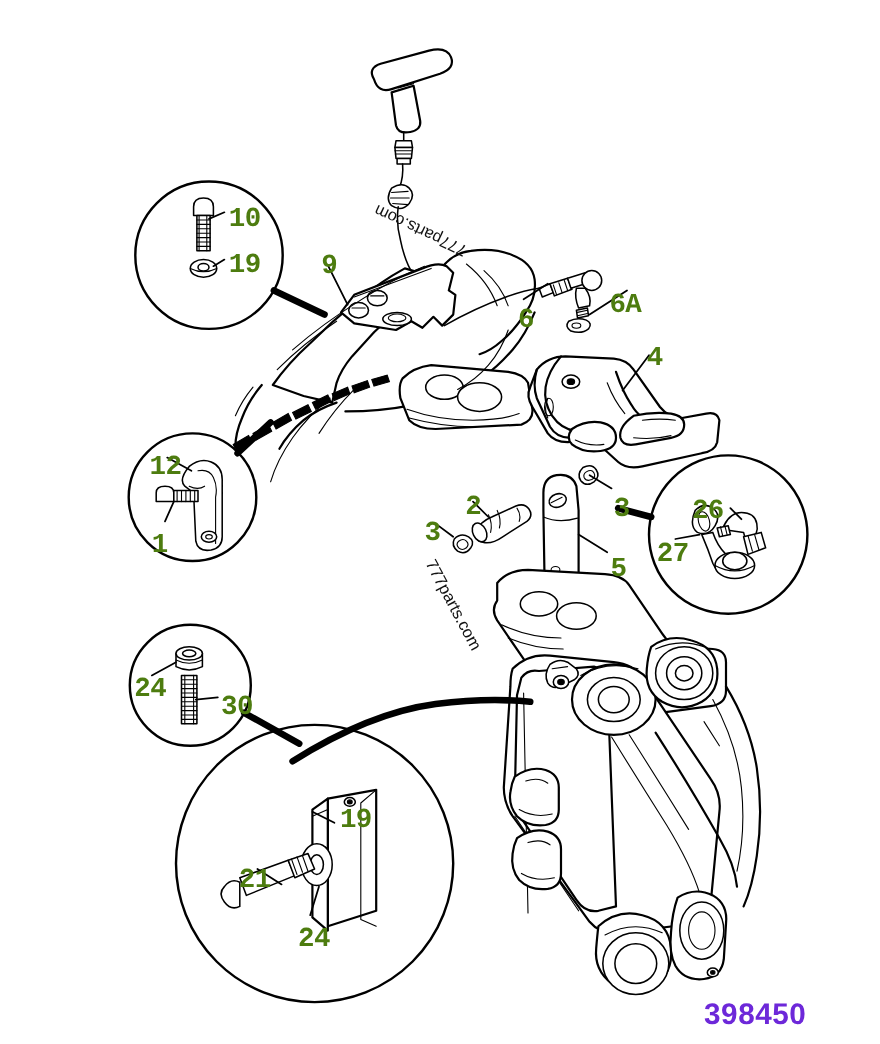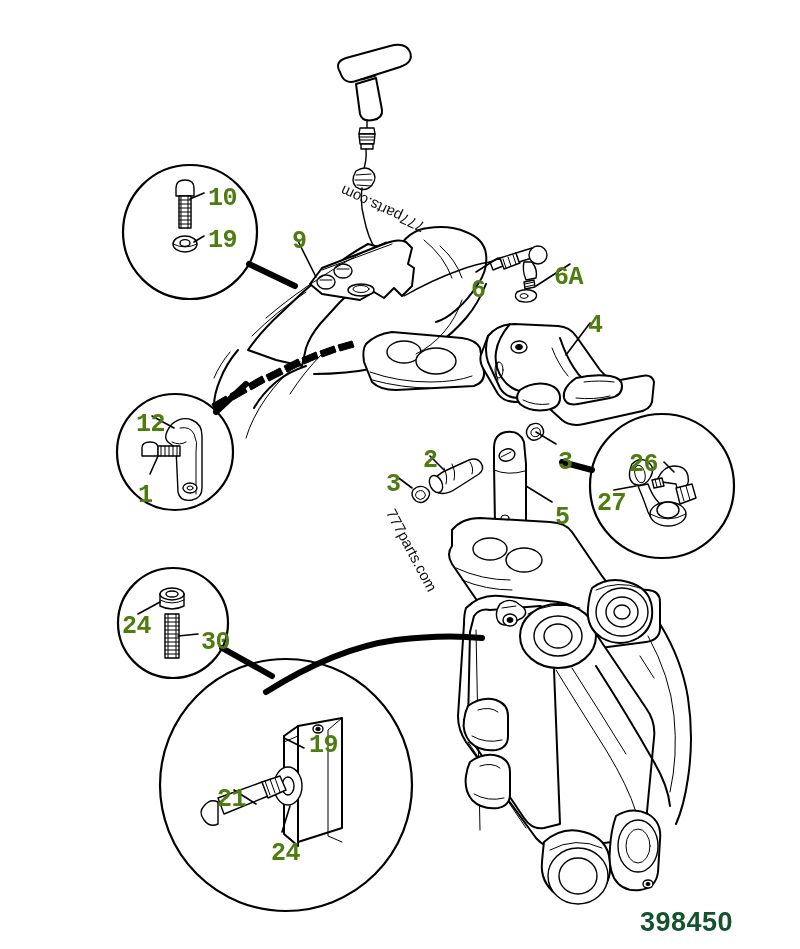--- a/index.html
+++ b/index.html
@@ -20,21 +20,21 @@
     line-height:1;
     letter-spacing:-0.5px;
   }
   .lbl-num{font-size:25px;}
   .drawing-no{
     position:absolute;
     font-family:"Liberation Sans", sans-serif;
     font-weight:bold;
     font-size:27px;
     letter-spacing:0.5px;
-    color:#14532d;
+    color:#6d28d9;
   }
   .wm{
     position:absolute;
     font-family:"Liberation Sans", sans-serif;
     font-size:15px;
     color:#111;
     white-space:nowrap;
     font-weight:500;
   }
 </style>

